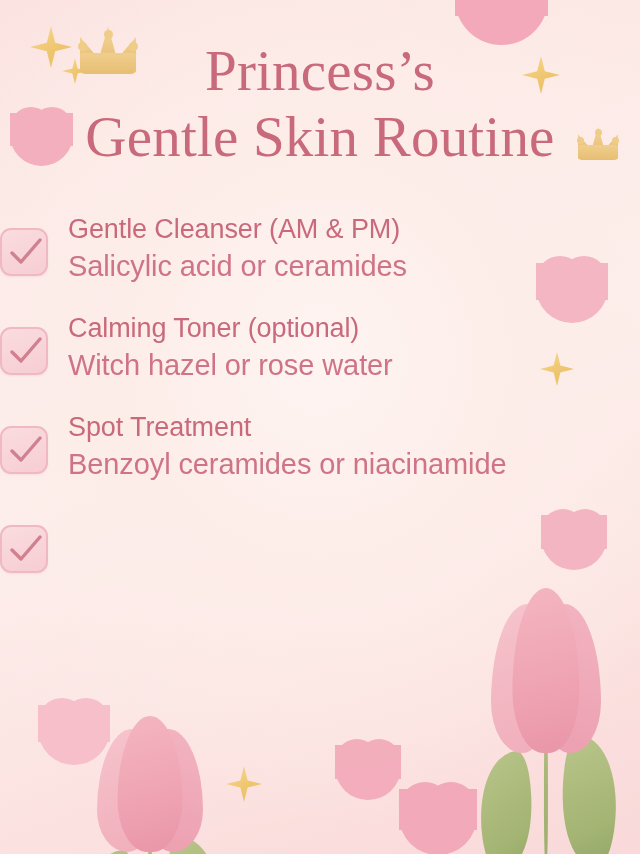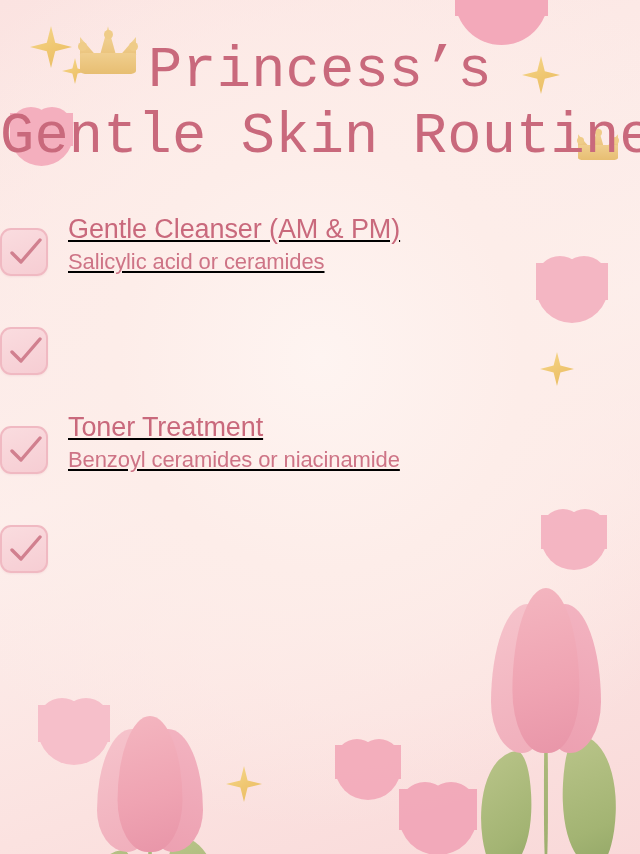--- a/index.html
+++ b/index.html
@@ -113,21 +113,21 @@
     width:48%; height:48%;
     border-radius:16% 80% 20% 72% / 24% 70% 30% 76%;
     transform:rotate(8deg);
   }
 
   
   #title {
     position:absolute;
     left:0; right:0; top:38px;
     text-align:center;
-    font-family:Liberation Mono, monospace;
+    font-family:Liberation Serif, serif;
     color:#C9697C;
     font-size:57px;
     line-height:1.16;
     letter-spacing:.2px;
     z-index:5;
   }
   #title .line { display:block; white-space:nowrap; }
 
   #checklist {
     position:absolute;
@@ -142,30 +142,30 @@
   .checkbox {
     position:absolute;
     left:0; top:14px;
     width:48px; height:48px;
     border-radius:11px;
     background:linear-gradient(160deg,#FADCDF 0%,#F6CDD3 100%);
     border:2.5px solid #F0B9C2;
     box-shadow:0 1px 2px rgba(200,130,150,.13);
   }
   .checkbox svg { position:absolute; left:7px; top:8px; }
-  .texts { padding-left:10px;text-decoration:underline; }
+  .texts { padding-left:10px; }
   .item-title {
     font-size:27px;
     color:#C9697C;
     line-height:1.16;
     letter-spacing:-.1px;
     white-space:nowrap;
   }
   .item-sub {
-    font-size:22px;
+    font-size:29px;
     color:#CE7486;
     line-height:1.3;
     margin-top:3px;
     letter-spacing:-.1px;
     white-space:nowrap;
   }
 </style>
 </head>
 <body>
 
@@ -285,30 +285,34 @@
         <div class="item-sub">Salicylic acid or ceramides</div>
       </div>
     </div>
 
     <div class="item">
       <div class="checkbox">
         <svg width="34" height="30" viewBox="0 0 34 30">
           <path d="M3 15 L12 24 L31 2" fill="none" stroke="#D1808F" stroke-width="3.4" stroke-linecap="round" stroke-linejoin="round"></path>
         </svg>
       </div>
+      <div class="texts">
+        <div class="item-title">Calming Toner (optional)</div>
+        <div class="item-sub">Witch hazel or rose water</div>
+      </div>
     </div>
 
     <div class="item">
       <div class="checkbox">
         <svg width="34" height="30" viewBox="0 0 34 30">
           <path d="M3 15 L12 24 L31 2" fill="none" stroke="#D1808F" stroke-width="3.4" stroke-linecap="round" stroke-linejoin="round"></path>
         </svg>
       </div>
       <div class="texts">
-        <div class="item-title">Toner Treatment</div>
+        <div class="item-title">Spot Treatment</div>
         <div class="item-sub">Benzoyl ceramides or niacinamide</div>
       </div>
     </div>
 
 
     <div class="item">
       <div class="checkbox">
         <svg width="34" height="30" viewBox="0 0 34 30">
           <path d="M3 15 L12 24 L31 2" fill="none" stroke="#D1808F" stroke-width="3.4" stroke-linecap="round" stroke-linejoin="round"></path>
         </svg>

